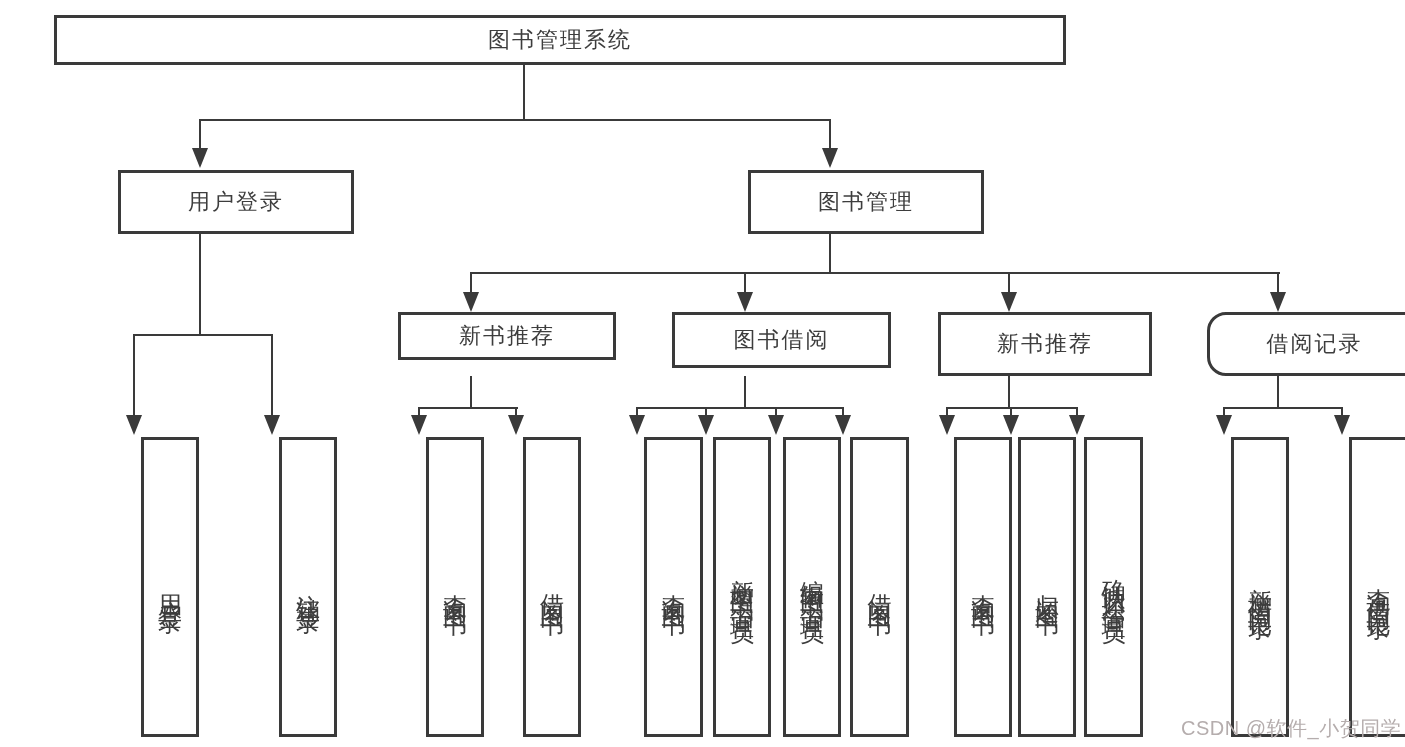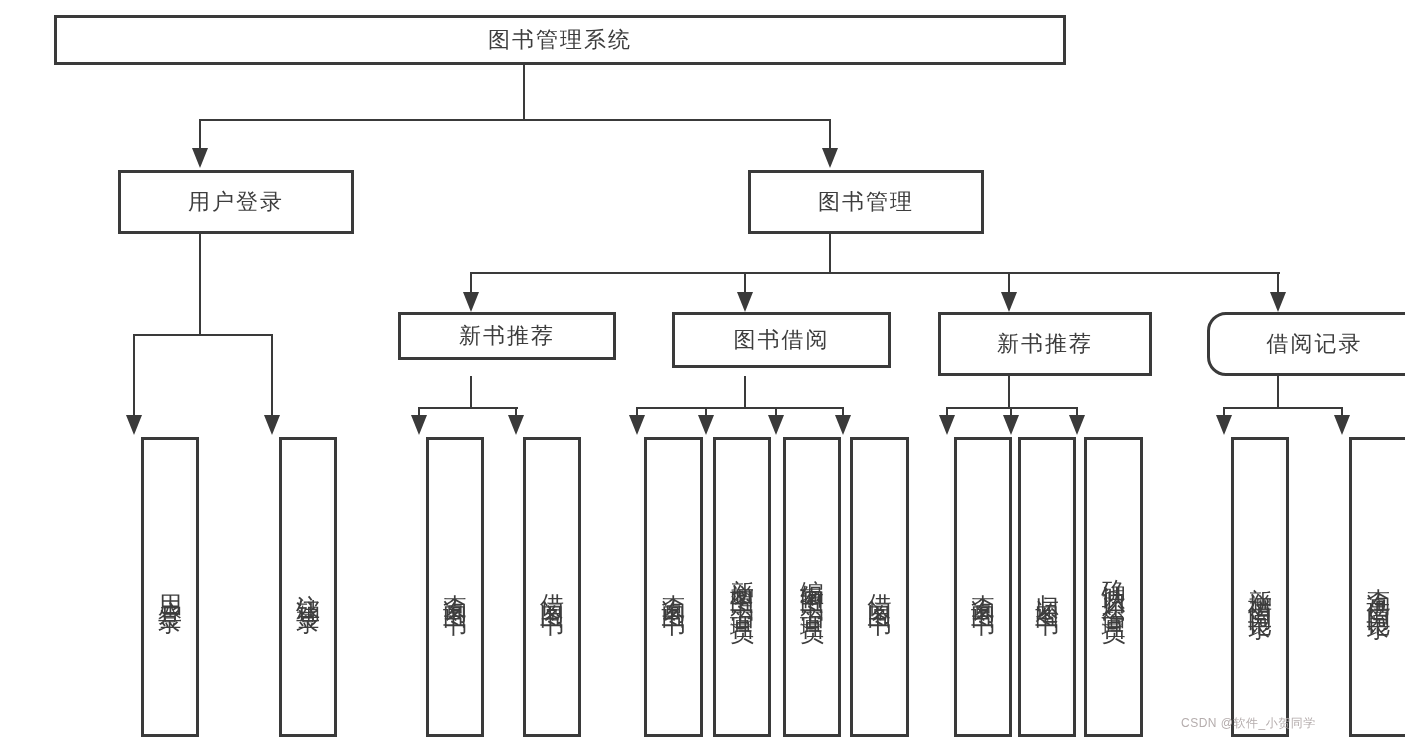--- a/index.html
+++ b/index.html
@@ -54,21 +54,21 @@
     width: 0; height: 0;
     border-left: 8px solid transparent;
     border-right: 8px solid transparent;
     border-top: 20px solid #3a3a3a;
   }
 
   .watermark {
     position: absolute;
     left: 1181px;
     top: 715px;
-    font-size: 12px;
+    font-size: 20px;
     letter-spacing: 0.5px;
     color: #b5adad;
     white-space: nowrap;
     z-index: 5;
   }
 </style>
 </head>
 <body>
 
 <div class="canvas">

